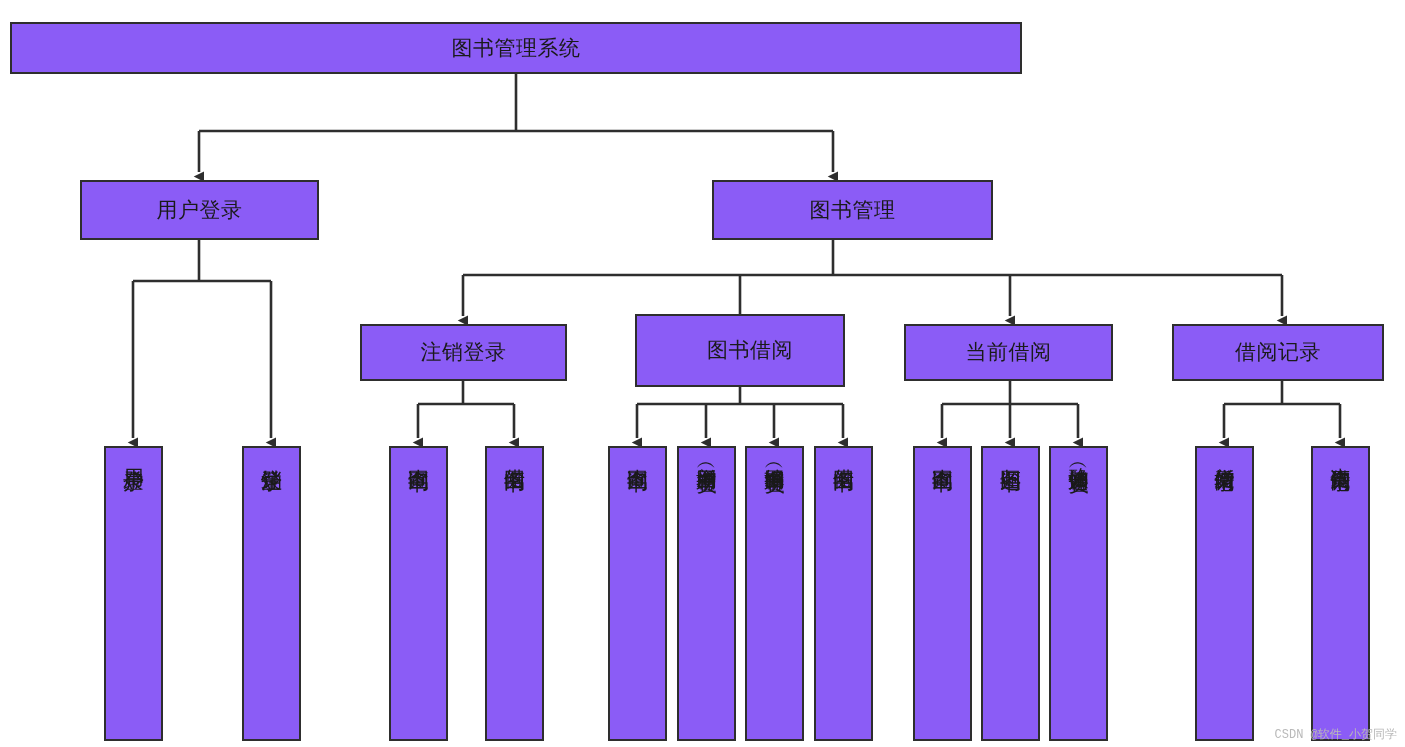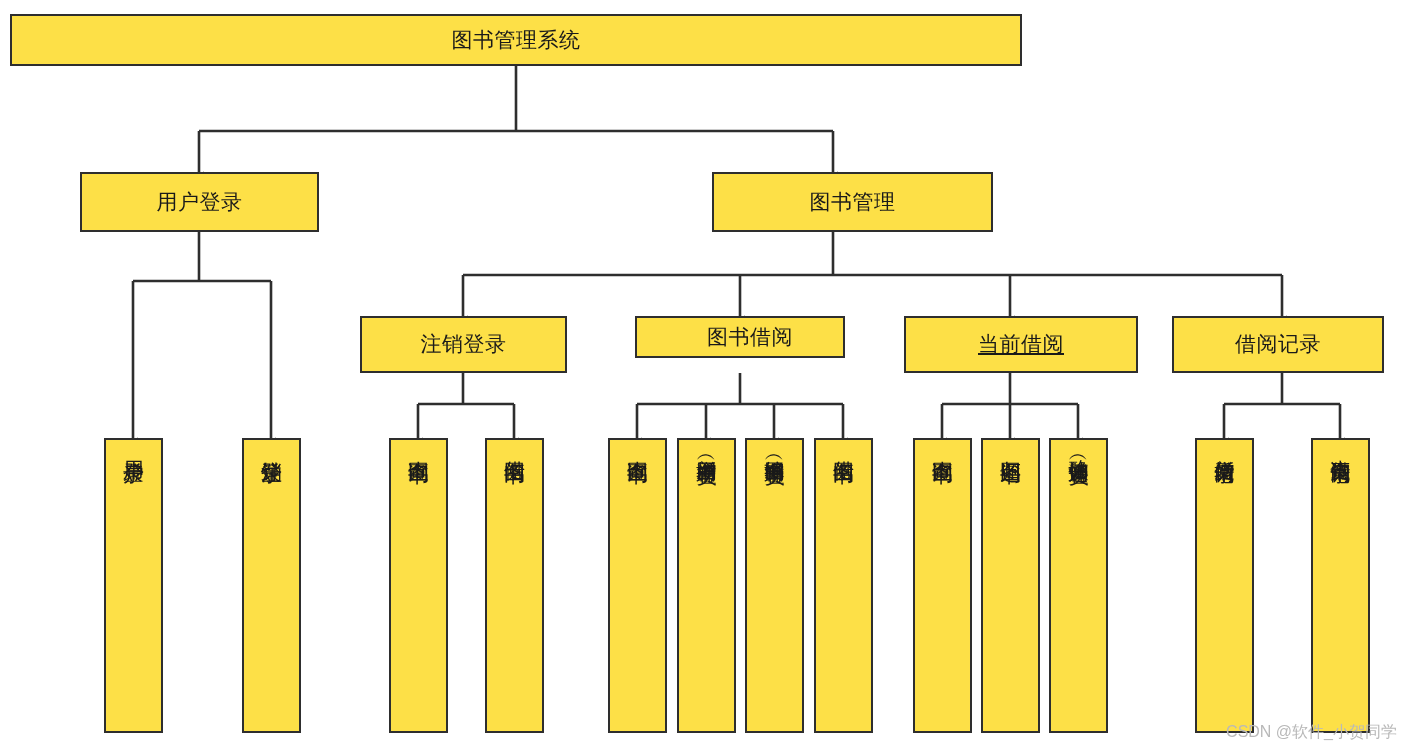--- a/index.html
+++ b/index.html
@@ -23,26 +23,27 @@
     left: 0;
     top: 0;
     width: 1405px;
     height: 747px;
     pointer-events: none;
   }
   .node {
     position: absolute;
     box-sizing: border-box;
     border: 2px solid #2e2e2e;
-    background: #fde047;
+    background: #8b5cf6;
     display: flex;
     align-items: center;
     justify-content: center;
     color: #1a1a1a;
     z-index: 2;
+    margin-top: 8px;
   }
   .node .lbl {
     display: block;
     line-height: 1.06;
     letter-spacing: 0.5px;
   }
   
   .node.horiz .lbl {
     font-size: 21px;
     white-space: nowrap;
@@ -62,25 +63,25 @@
     white-space: nowrap;
     max-height: 100%;
   }
   .node.vert.tall .lbl {
     font-size: 20px;
   }
   .watermark {
     position: absolute;
     right: 8px;
     bottom: 4px;
-    font-size: 16px;
+    font-size: 12px;
     color: #b9b9b9;
     white-space: nowrap;
     z-index: 5;
-    font-family: Liberation Sans, sans-serif;
+    font-family: Liberation Mono, monospace;
   }
 </style>
 </head>
 <body>
 
 <div id="canvas">
 
   <svg id="edges" viewBox="0 0 1405 747" width="1405" height="747" xmlns="http://www.w3.org/2000/svg">
     <defs>
       <marker id="arrow" markerWidth="11" markerHeight="13" refX="0.6" refY="5.2" orient="auto" markerUnits="userSpaceOnUse">
@@ -143,25 +144,25 @@
   </div>
 
   <div class="node horiz" style="left:712px; top:172px; width:281px; height:60px;">
     <span class="lbl">图书管理</span>
   </div>
 
   <div class="node horiz" style="left:360px; top:316px; width:207px; height:57px;">
     <span class="lbl">注销登录</span>
   </div>
 
-  <div class="node horiz" style="left:635px; top:316px; width:210px; height:42px;padding-left:20px;">
+  <div class="node horiz" style="left:635px; top:306px; width:210px; height:73px;padding-left:20px;">
     <span class="lbl">图书借阅</span>
   </div>
 
-  <div class="node horiz" style="left:904px; top:316px; width:234px; height:57px;text-decoration:underline;">
+  <div class="node horiz" style="left:904px; top:316px; width:209px; height:57px;">
     <span class="lbl">当前借阅</span>
   </div>
 
   <div class="node horiz" style="left:1172px; top:316px; width:212px; height:57px;align-items:center;">
     <span class="lbl">借阅记录</span>
   </div>
 
   <div class="node vert" style="left:104px; top:438px; width:59px; height:295px;">
     <span class="lbl">用户登录</span>
   </div>

